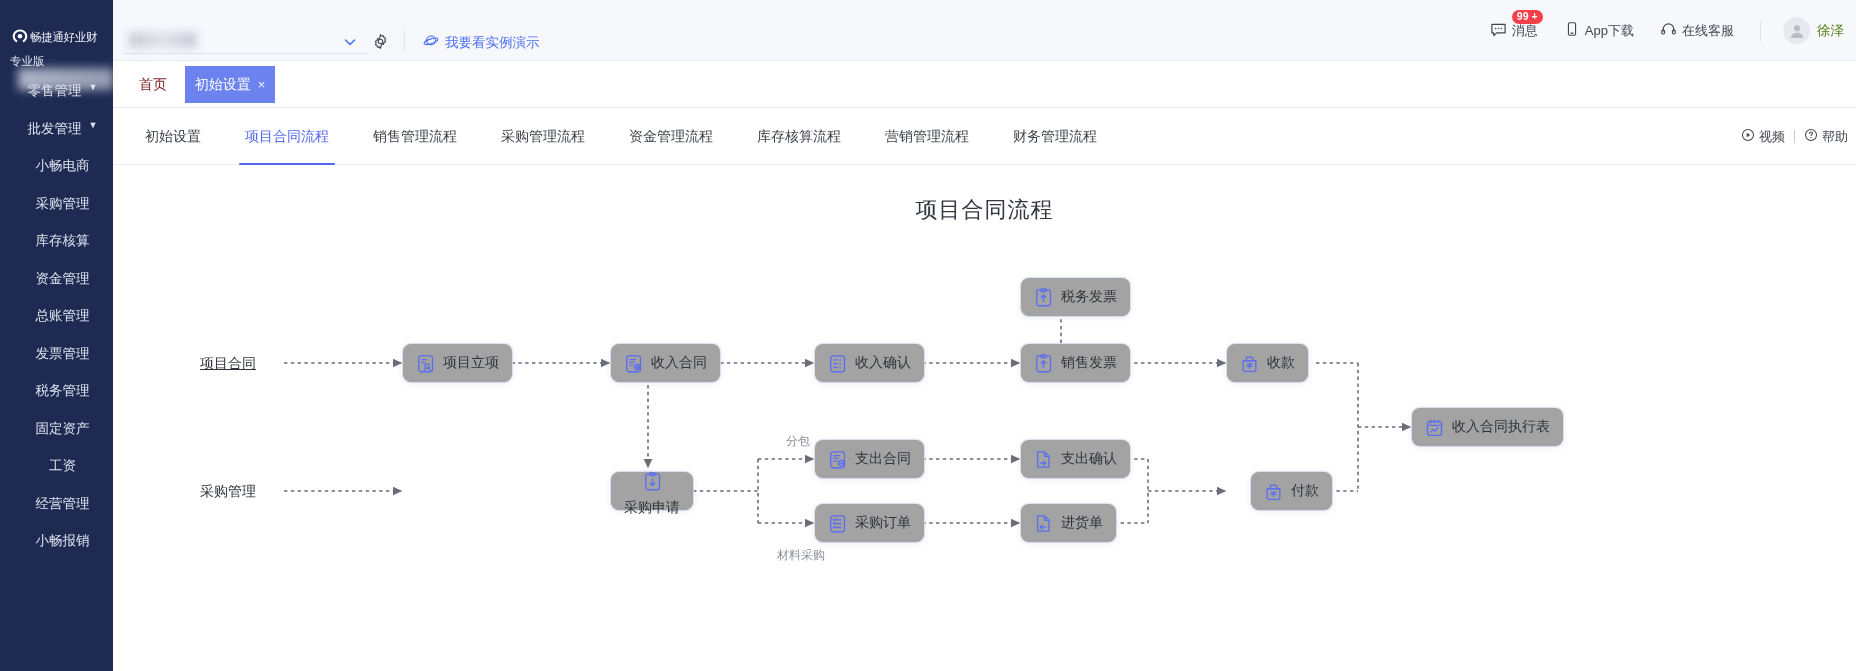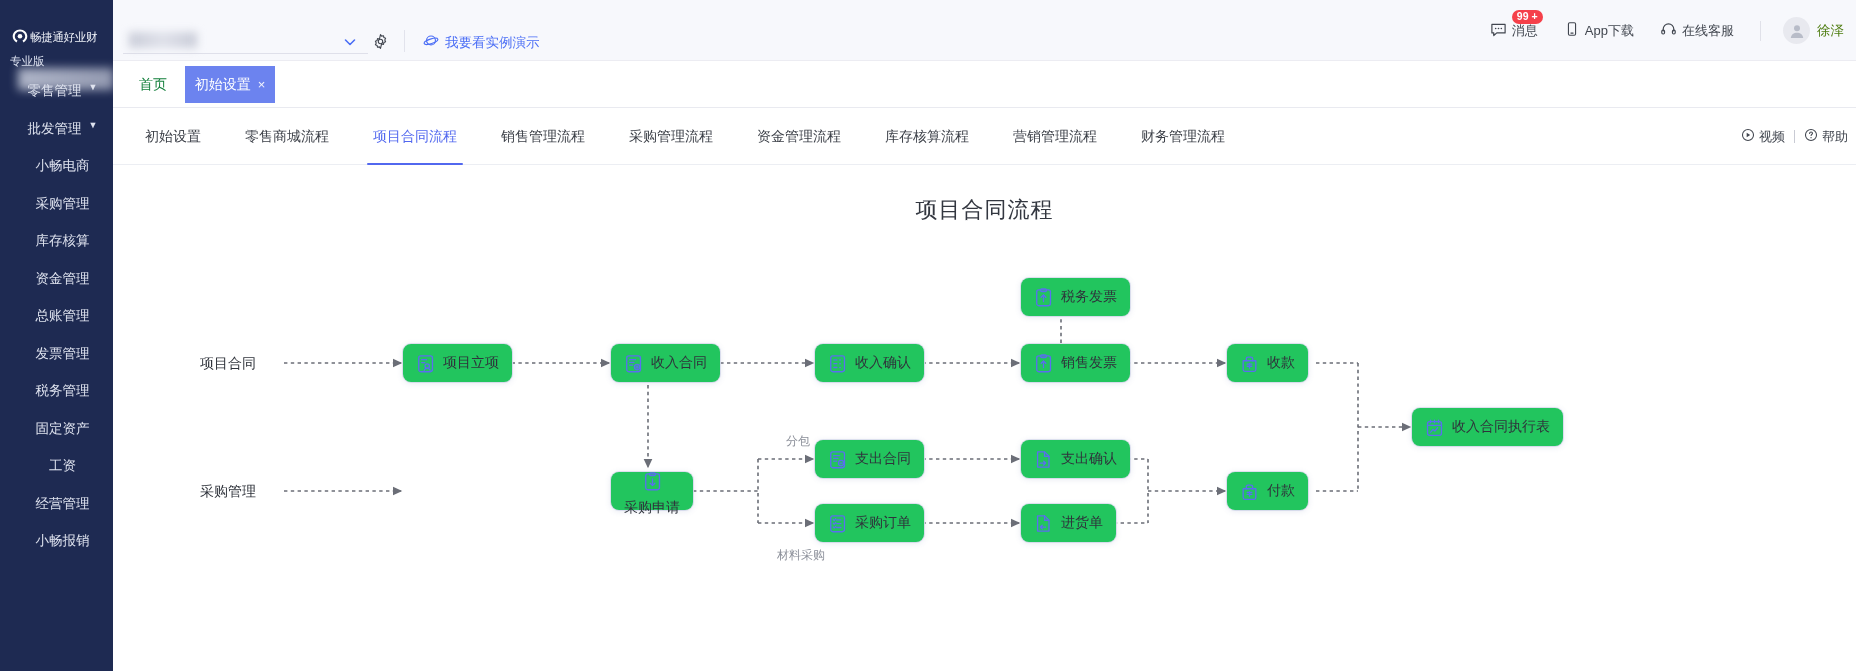--- a/index.html
+++ b/index.html
@@ -88,21 +88,21 @@
 
   
   .tabstrip {
     position:absolute; left:113px; top:61px; width:1743px; height:47px;
     background:#fff; border-bottom:1px solid #e9eaf0;
   }
   .ptab {
     position:absolute; top:5px; height:37px; display:flex; align-items:center;
     justify-content:center; font-size:14px; cursor:pointer; white-space:nowrap;
   }
-  .ptab.home { left:12px; width:56px; color:#15803d; }
+  .ptab.home { left:12px; width:56px; color:#7f1d1d; }
   .ptab.active { left:72px; width:90px; background:#6c83ef; color:#fff; gap:7px; }
   .ptab .x { font-size:13px; opacity:.92; }
 
   
   .proctabs {
     position:absolute; left:113px; top:108px; width:1743px; height:57px;
     background:#fff; border-bottom:1px solid #eceef3;
   }
   .ptabs-inner { position:absolute; left:10px; top:0; display:flex; align-items:center; height:57px; }
   .proctab {
@@ -123,21 +123,21 @@
 
   
   .canvas { position:absolute; left:113px; top:165px; width:1743px; height:506px; background:#fff; }
   .diagram-title {
     position:absolute; left:0; right:0; top:30px; text-align:center;
     font-size:22px; color:#333740; letter-spacing:1px;
   }
   svg.flow { position:absolute; left:0; top:0; width:1743px; height:506px; pointer-events:none; }
 
   .node {
-    position:absolute; height:38px; background:#22c55e; border-radius:8px;
+    position:absolute; height:38px; background:#a3a3a3; border-radius:8px;
     box-shadow: 0 1px 6px rgba(90,100,160,.16), 0 0 0 1px rgba(225,228,242,.9);
     display:flex; align-items:center; gap:8px; padding:0 13px; cursor:pointer;
   }
   .node .nlabel { font-size:14px; color:#2f333b; white-space:nowrap; }
   .node svg { flex:none; display:block; }
 
   .rowlabel { position:absolute; font-size:14px; color:#2f333b; white-space:nowrap; }
   .edgelabel { position:absolute; font-size:12px; color:#8b8f99; white-space:nowrap; }
 </style>
 </head>
@@ -276,21 +276,20 @@
     <div class="ptab home">首页</div>
     <div class="ptab active">
       <span>初始设置</span>
       <span class="x">×</span>
     </div>
   </div>
 
   <div class="proctabs">
     <div class="ptabs-inner" id="proctabs">
         <div class="proctab">初始设置</div>
-        <div class="proctab">零售商城流程</div>
         <div class="proctab sel">项目合同流程</div>
         <div class="proctab">销售管理流程</div>
         <div class="proctab">采购管理流程</div>
         <div class="proctab">资金管理流程</div>
         <div class="proctab">库存核算流程</div>
         <div class="proctab">营销管理流程</div>
         <div class="proctab">财务管理流程</div>
       </div>
     <div class="proc-right">
       <span class="lnk">
@@ -465,29 +464,29 @@
           <span class="nlabel">采购订单</span>
         </div>
         <div class="node" style="left: 908px; top: 339px;">
           <svg width="19" height="19" viewBox="0 0 18 18">
             <path d="M3.4 1.8h6.6l4.2 4.2v10.2H3.4z" fill="none" stroke="#5b6df0" stroke-width="1.25" stroke-linecap="round" stroke-linejoin="round"></path>
             <path d="M10 1.8V6h4.2" fill="none" stroke="#5b6df0" stroke-width="1.25" stroke-linecap="round" stroke-linejoin="round"></path>
             <path d="M11 12.4H6M7.8 10.6L6 12.4l1.8 1.8" fill="none" stroke="#5b6df0" stroke-width="1.25" stroke-linecap="round" stroke-linejoin="round"></path>
           </svg>
           <span class="nlabel">进货单</span>
         </div>
-        <div class="node" style="left: 1114px; top: 307px;">
+        <div class="node" style="left: 1138px; top: 307px;">
           <svg width="19" height="19" viewBox="0 0 18 18">
             <path d="M3 6.4h12v8.4a1.6 1.6 0 0 1-1.6 1.6H4.6A1.6 1.6 0 0 1 3 14.8z" fill="none" stroke="#5b6df0" stroke-width="1.25" stroke-linecap="round" stroke-linejoin="round"></path>
             <path d="M6 6.4V4.6A1.6 1.6 0 0 1 7.6 3h2.8a1.6 1.6 0 0 1 1.6 1.6v1.8" fill="none" stroke="#5b6df0" stroke-width="1.25" stroke-linecap="round" stroke-linejoin="round"></path>
             <path d="M6.8 9.8h4.4M6.8 11.8h4.4M9 9.2v4.2" fill="none" stroke="#5b6df0" stroke-width="1.25" stroke-linecap="round" stroke-linejoin="round"></path>
           </svg>
           <span class="nlabel">付款</span>
         </div>
       </div>
     <div id="labels">
-        <div class="rowlabel" style="left: 87px; top: 190px;">项目合同</div>
+        <div class="rowlabel" style="left: 87px; top: 190px; text-decoration: underline;">项目合同</div>
         <div class="rowlabel" style="left: 87px; top: 318px;">采购管理</div>
         <div class="edgelabel" style="left: 673px; top: 268px;">分包</div>
         <div class="edgelabel" style="left: 664px; top: 382px;">材料采购</div>
       </div>
   </div>
 </div>
 
 </body></html>

